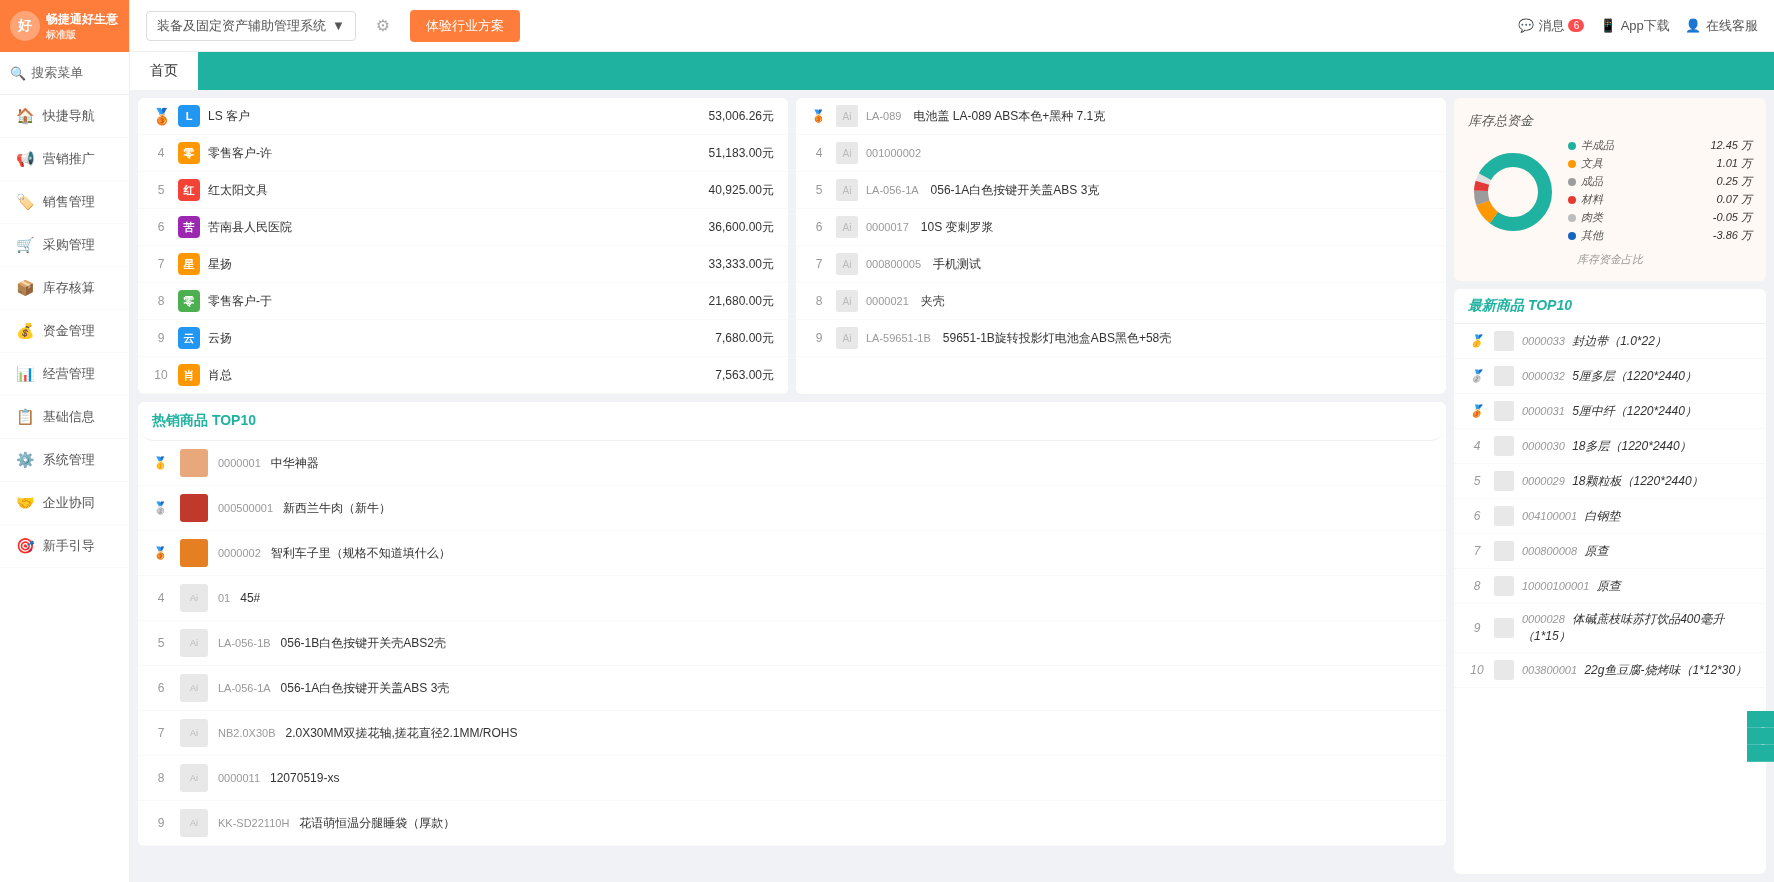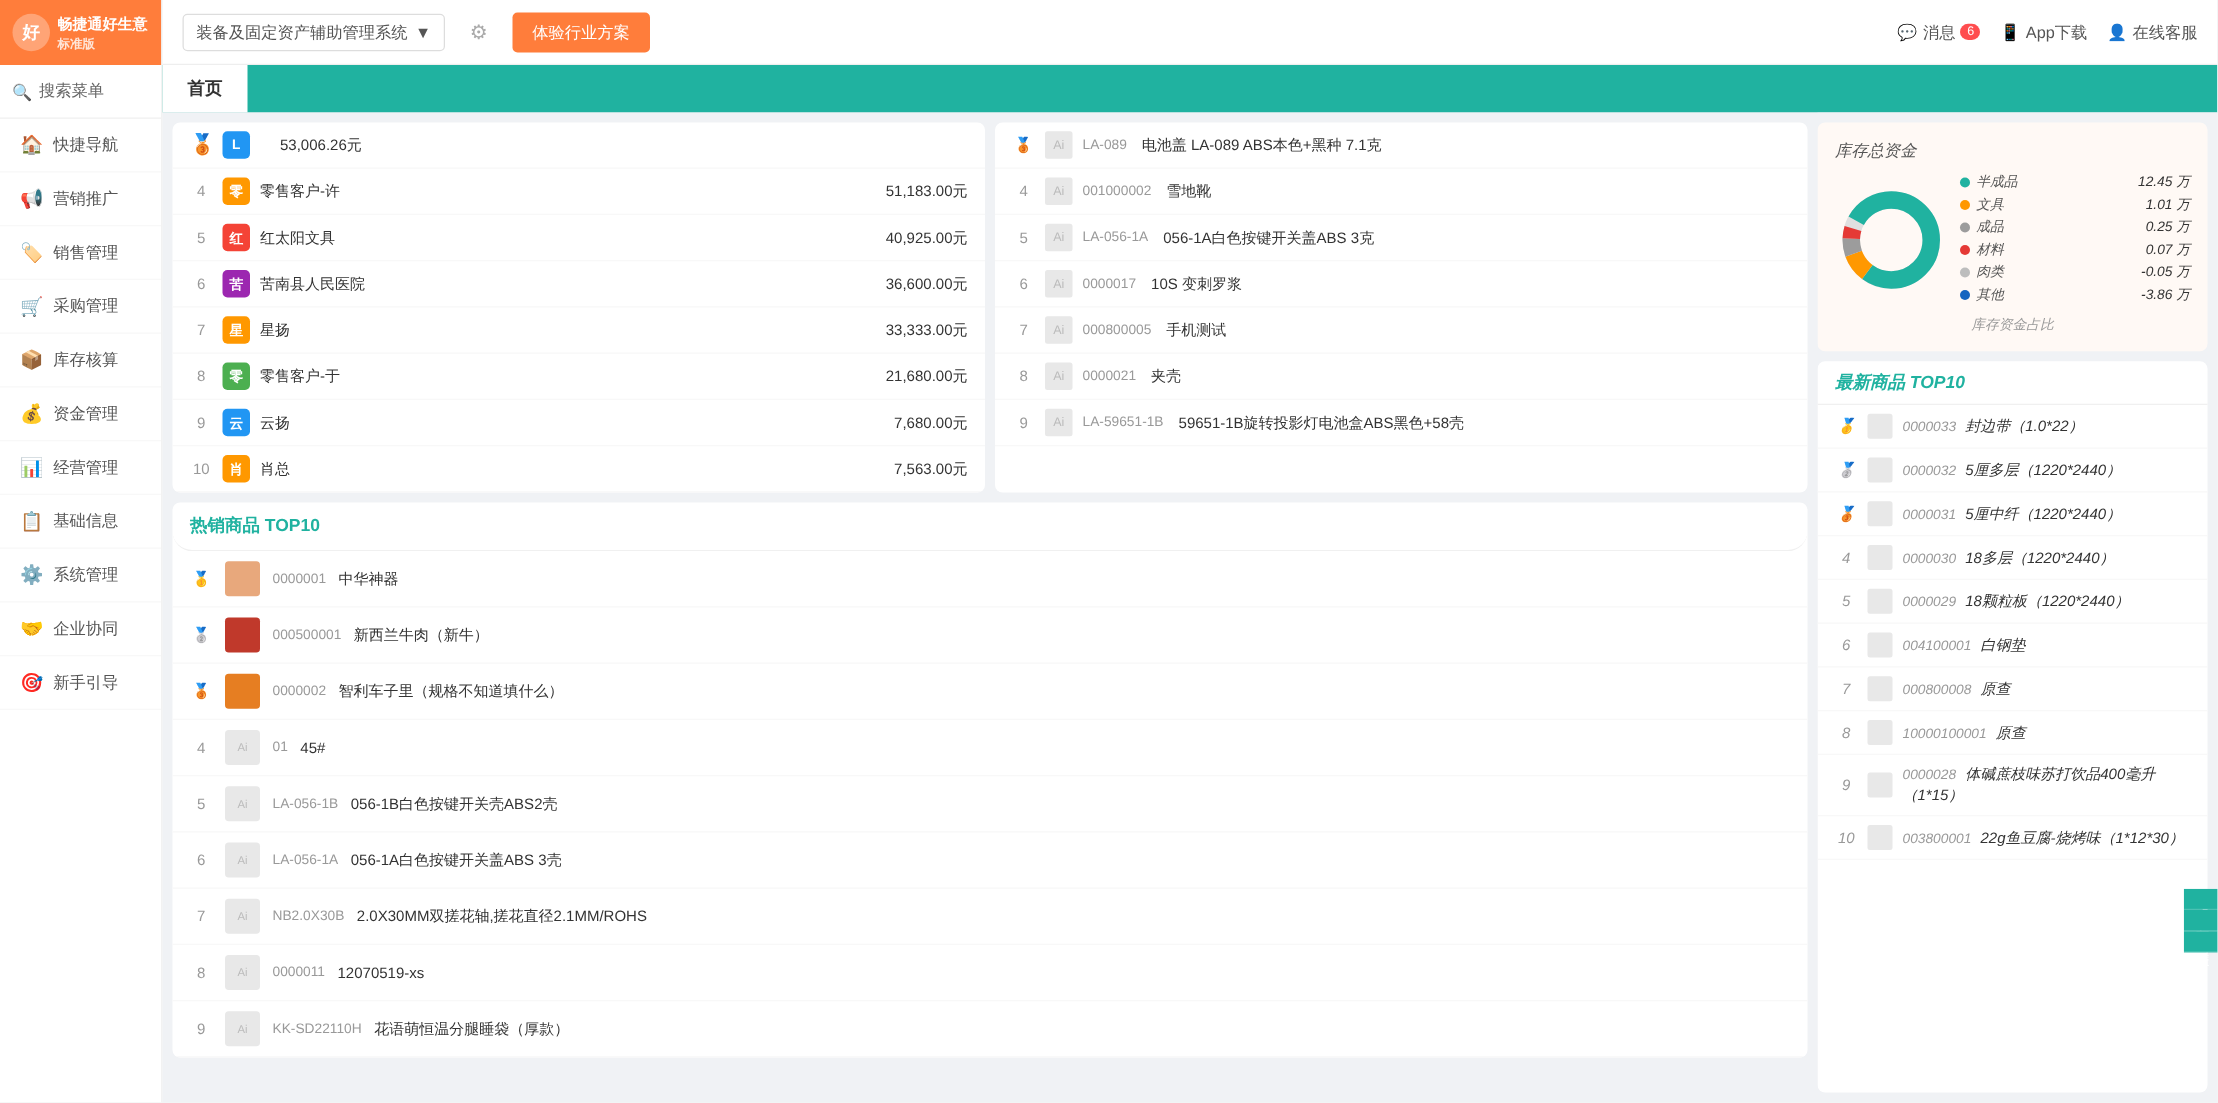--- a/index.html
+++ b/index.html
@@ -113,21 +113,21 @@
     }
     .nav-tab {
       padding: 10px 20px;
       color: rgba(255,255,255,0.85);
       cursor: pointer;
       font-size: 14px;
     }
     .nav-tab.active {
       background: #fff;
       color: #333;
-      font-weight: bold;
+      font-weight: normal;
     }
 
     
     .content {
       flex: 1;
       display: flex;
       overflow: hidden;
       background: #f0f2f5;
     }
 
@@ -453,20 +453,21 @@
   <div class="content">
     <div class="main-panels">
 
       <div class="top-section">
 
         <div class="panel panel-left">
           <div class="rank-table" id="customer-table">
               <div class="rank-row">
     <span class="rank-num top3"><span style="font-size:16px;">🥉</span></span>
     <span class="rank-badge" style="background:#2196F3">L</span>
+    <span class="rank-name">LS 客户</span>
     <span class="rank-amount">53,006.26元</span>
   </div>
               <div class="rank-row">
     <span class="rank-num ">4</span>
     <span class="rank-badge" style="background:#ff9800">零</span>
     <span class="rank-name">零售客户-许</span>
     <span class="rank-amount">51,183.00元</span>
   </div>
               <div class="rank-row">
     <span class="rank-num ">5</span>
@@ -512,21 +513,20 @@
               <div class="rank-row">
     <span class="rank-num top3">🥉</span>
     <span class="rank-img">Ai</span>
     <span class="rank-code">LA-089</span>
     <span class="rank-product">电池盖 LA-089 ABS本色+黑种 7.1克</span>
   </div>
               <div class="rank-row">
     <span class="rank-num ">4</span>
     <span class="rank-img">Ai</span>
     <span class="rank-code">001000002</span>
-    <span class="rank-product">雪地靴</span>
   </div>
               <div class="rank-row">
     <span class="rank-num ">5</span>
     <span class="rank-img">Ai</span>
     <span class="rank-code">LA-056-1A</span>
     <span class="rank-product">056-1A白色按键开关盖ABS 3克</span>
   </div>
               <div class="rank-row">
     <span class="rank-num ">6</span>
     <span class="rank-img">Ai</span>

